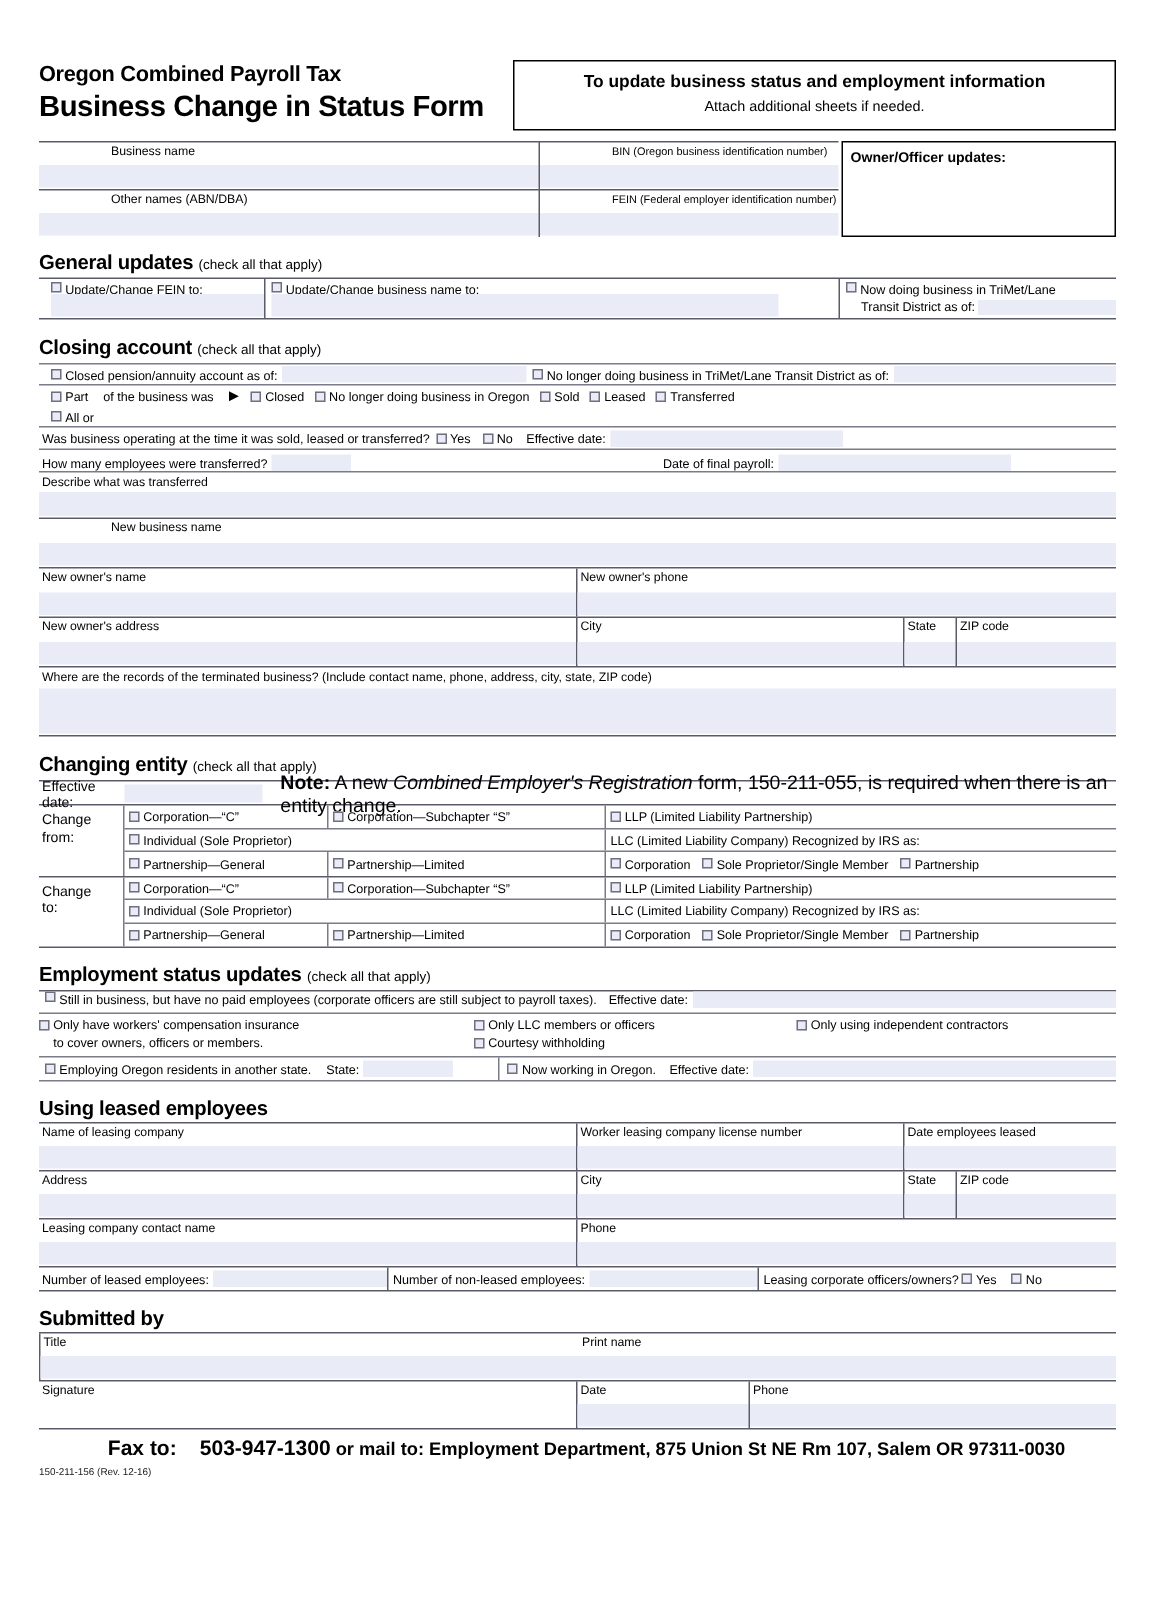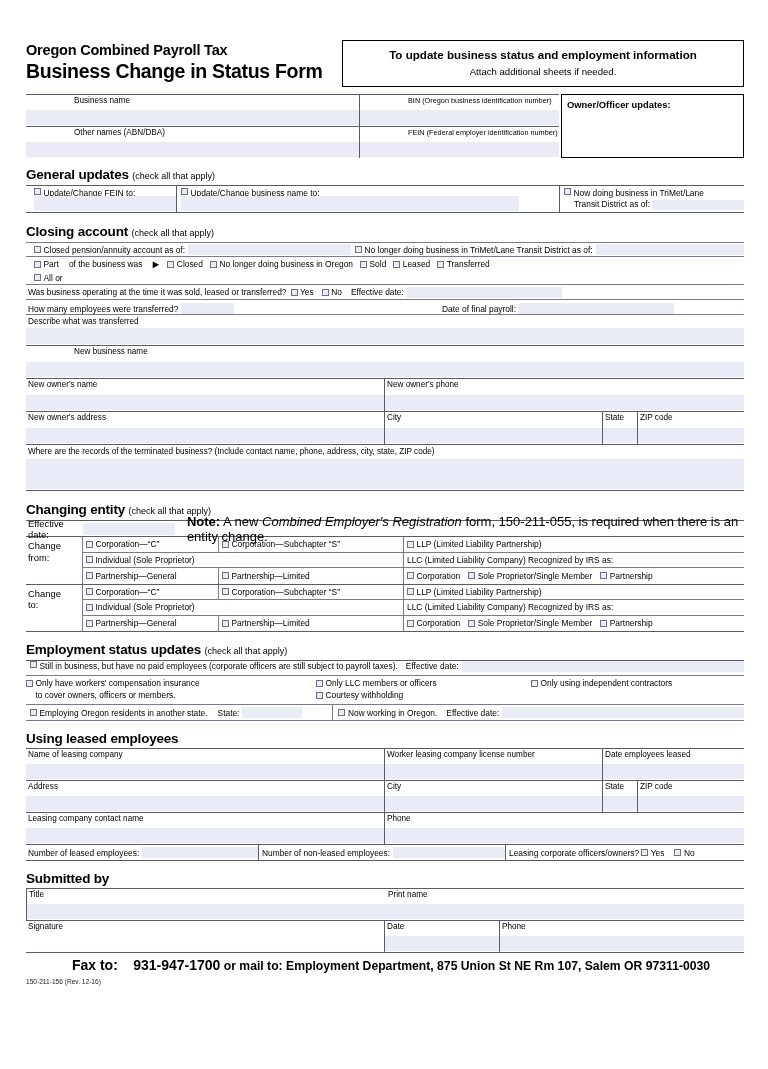--- a/index.html
+++ b/index.html
@@ -556,19 +556,19 @@
       <div class="cellbox vline" style="flex:1;position:relative;">
         <div class="lbl">Phone</div>
         <div class="inputband fill"></div>
       </div>
     </div>
     <div class="rule"></div>
   </div>
 
   <div class="fax">
     <span class="big">Fax to:</span>
-    <span class="big">931-947-1700</span>
+    <span class="big">503-947-1300</span>
     <span>or mail to: Employment Department, 875 Union St NE Rm 107, Salem OR 97311-0030</span>
   </div>
   <div class="formno">150-211-156 (Rev. 12-16)</div>
 
  </div>
 </div>
 
 </body></html>

